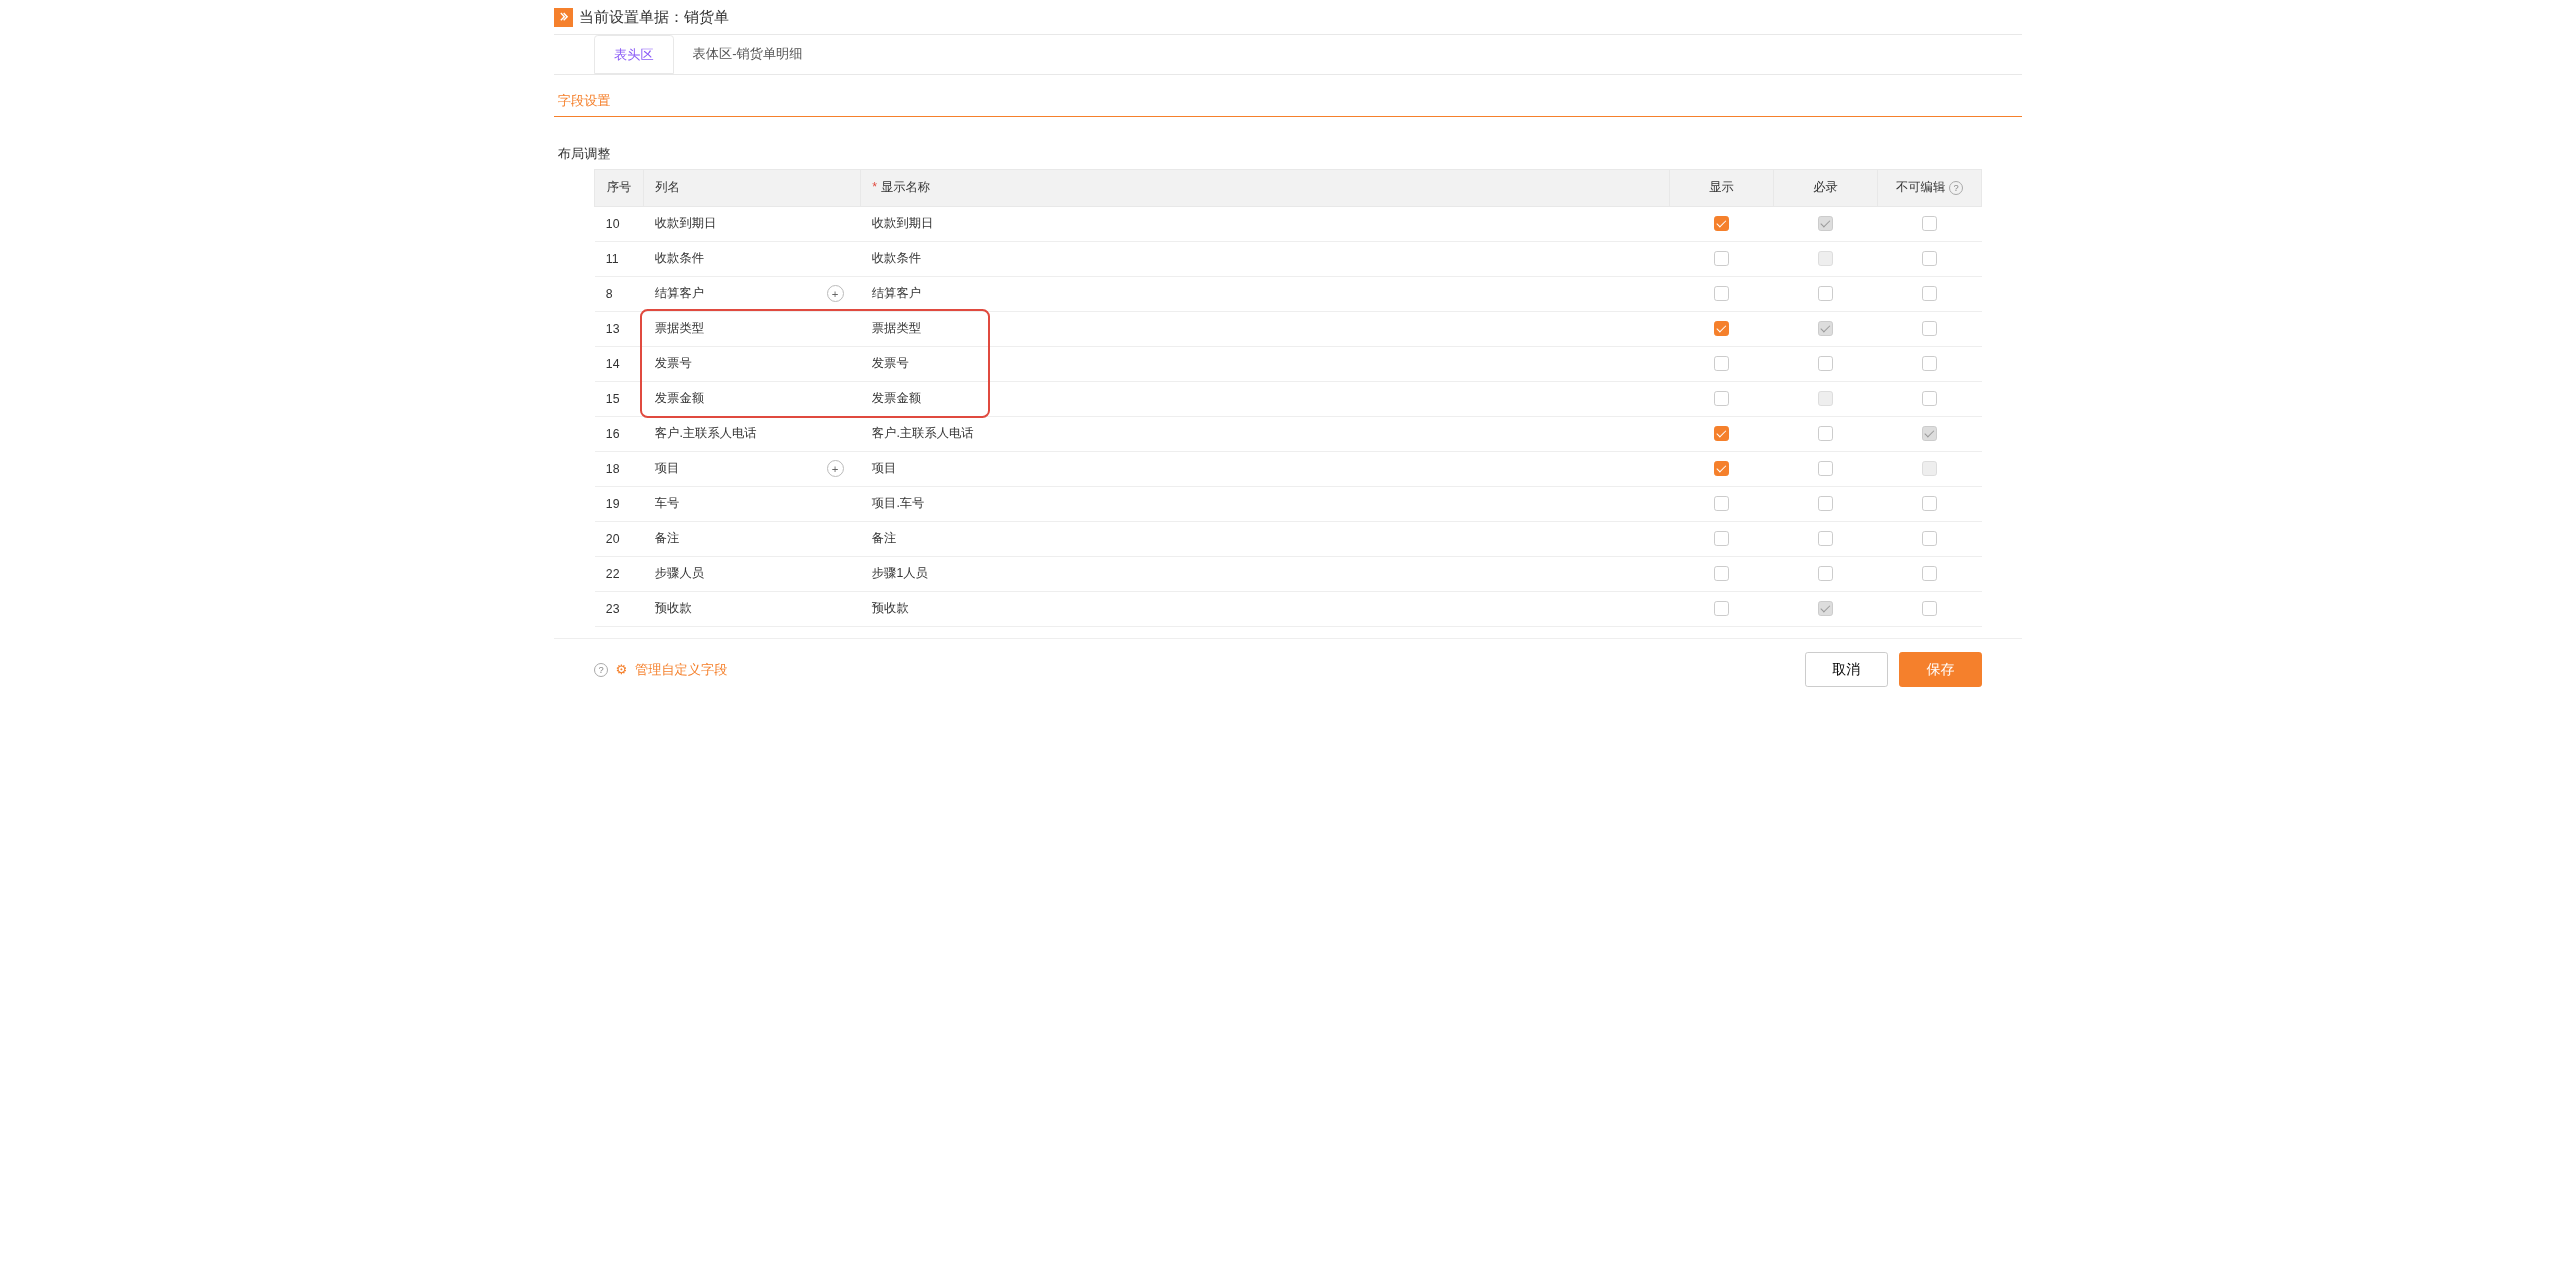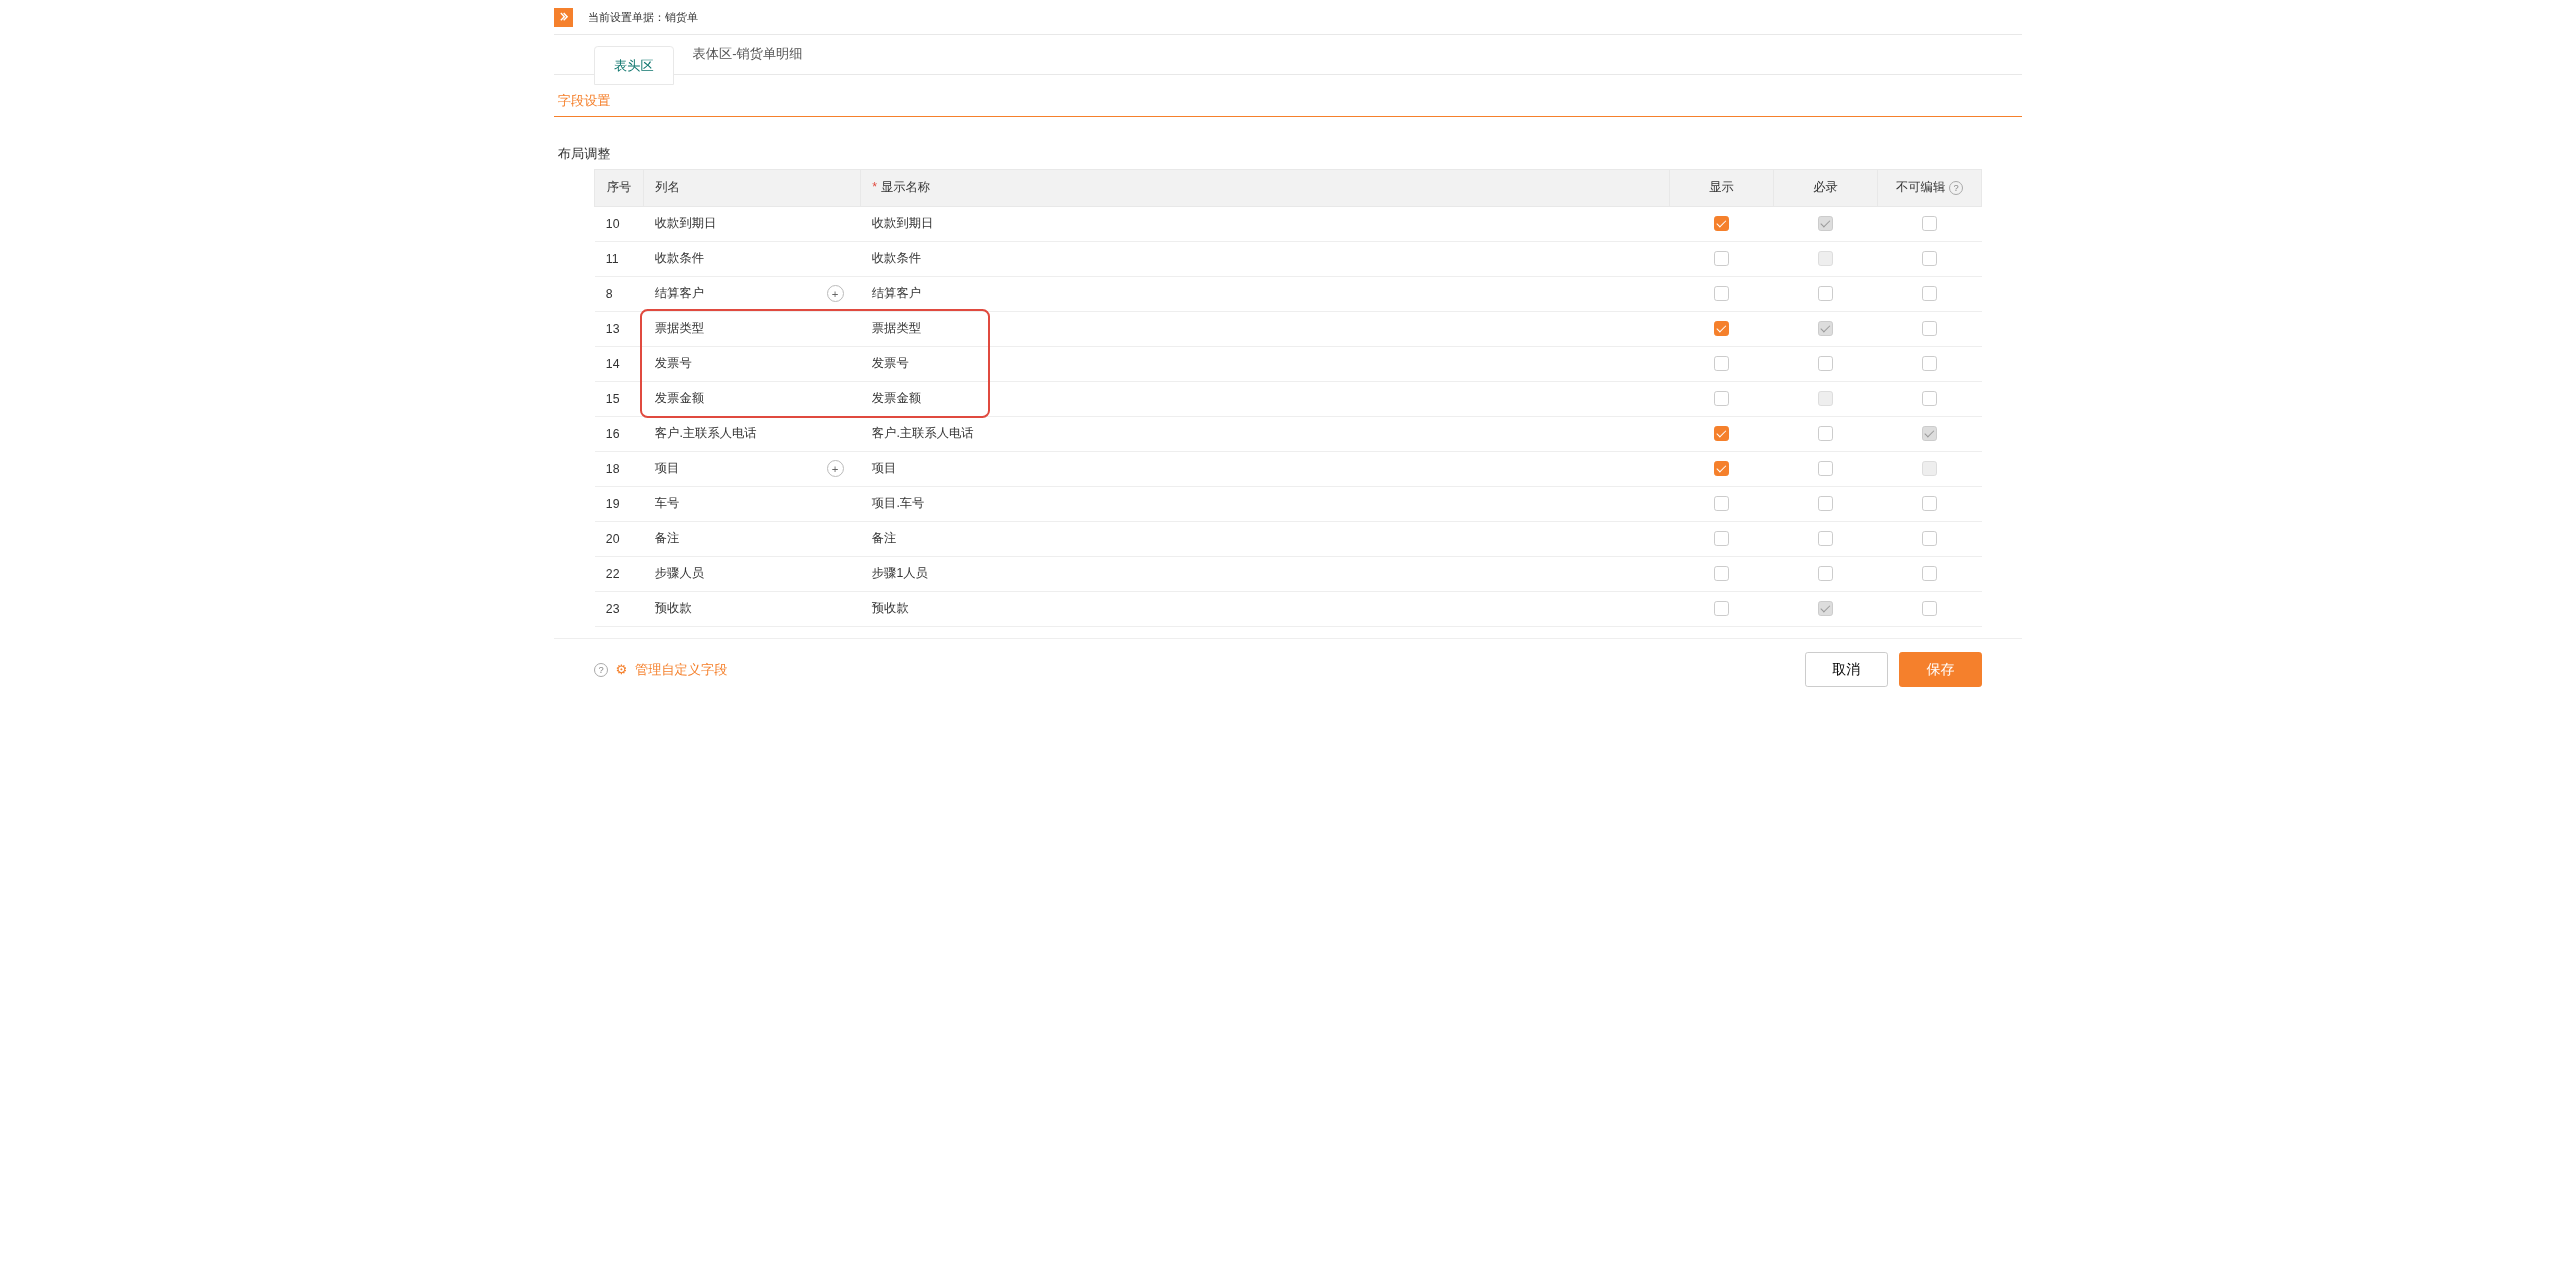--- a/index.html
+++ b/index.html
@@ -2,25 +2,25 @@
 <html style="font-size:15px"><head>
 <meta charset="utf-8">
 <style>
 * { box-sizing: border-box; margin: 0; padding: 0; }
 body { font-family: -apple-system, "PingFang SC", "Microsoft YaHei", sans-serif; background: #fff; color: #333; font-size: 13.2px; }
 .page { width: 1468px; margin: 0 auto; position: relative; }
 
 .header-bar { display: flex; align-items: center; padding: 7.6px 0; border-bottom: 0.9px solid #e8e8e8; }
 .expand-toggle { width: 19px; height: 19px; background: #f5802c; display: flex; align-items: center; justify-content: center; color: #fff; cursor: pointer; }
 .expand-toggle svg { width: 11.3px; height: 11.3px; }
-.header-title { margin-left: 15px; font-size: 11px; color: #333; font-family: Liberation Serif, serif; }
+.header-title { margin-left: 6px; font-size: 15px; color: #333; font-family: Liberation Serif, serif; }
 
 .tabs-row { display: flex; border-bottom: 0.9px solid #e8e8e8; padding-left: 40px; }
 .tab { padding: 9.4px 19px; cursor: pointer; color: #555; font-size: 13.2px; }
-.tab.active { color: #0f766e; border-bottom: 1.9px solid #e8e8e8; border-left: 0.9px solid #e8e8e8; border-right: 0.9px solid #e8e8e8; border-top: 0.9px solid #e8e8e8; border-radius: 3.8px 3.8px 0 0; background: #fff; position: relative; top: 11px; }
+.tab.active { color: #8b5cf6; border-bottom: 1.9px solid #e8e8e8; border-left: 0.9px solid #e8e8e8; border-right: 0.9px solid #e8e8e8; border-top: 0.9px solid #e8e8e8; border-radius: 3.8px 3.8px 0 0; background: #fff; position: relative; top: 0; }
 
 .subtabs-row { display: flex; justify-content: center; gap: 23px; padding: 11.3px 0 0 0; flex-direction: column; }
 .subtab { padding: 5.7px 3.8px; cursor: pointer; color: #333; font-size: 13.2px; }
 .subtab.active { color: #f5802c; border-bottom: 1.9px solid #f5802c; }
 
 .table-wrap { padding: 0 40px 11.3px 40px; }
 table { width: 100%; border-collapse: collapse; table-layout: fixed; }
 thead th { background: #f2f2f2; font-weight: 500; text-align: left; padding: 9.4px 11.3px; border: 0.9px solid #e8e8e8; color: #333; font-size: 12.3px; }
 thead th.center { text-align: center; }
 tbody td { padding: 8.5px 11.3px; border-bottom: 0.9px solid #eee; font-size: 12.3px; color: #333; }

